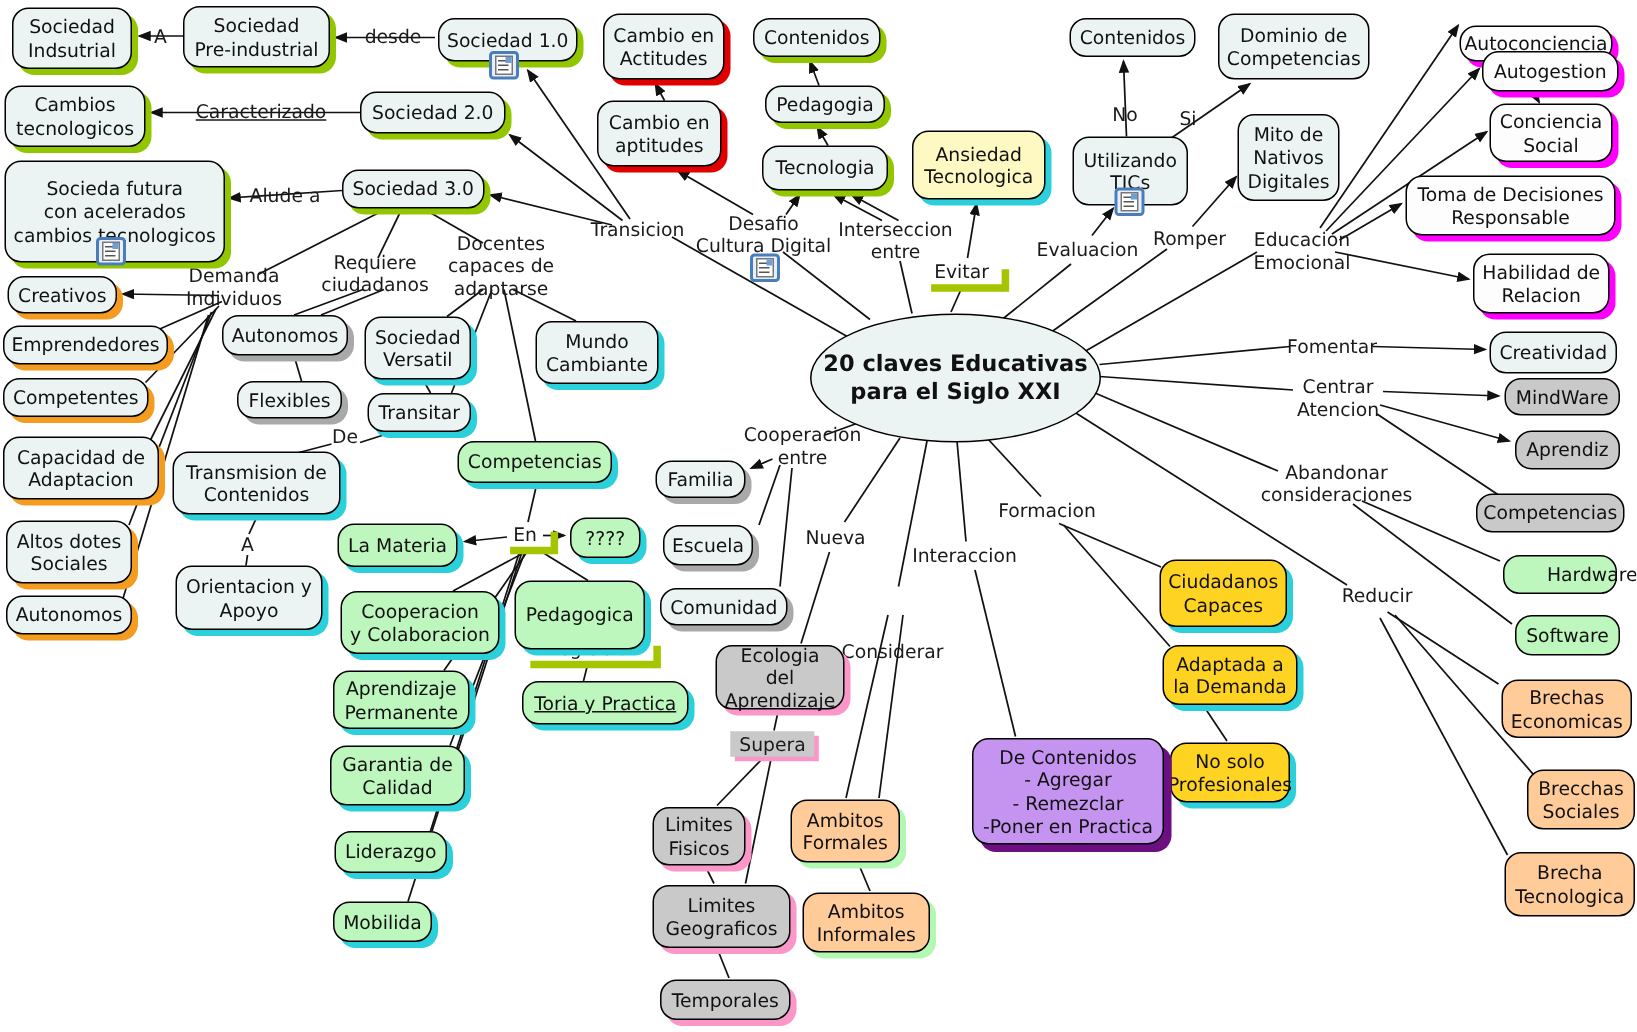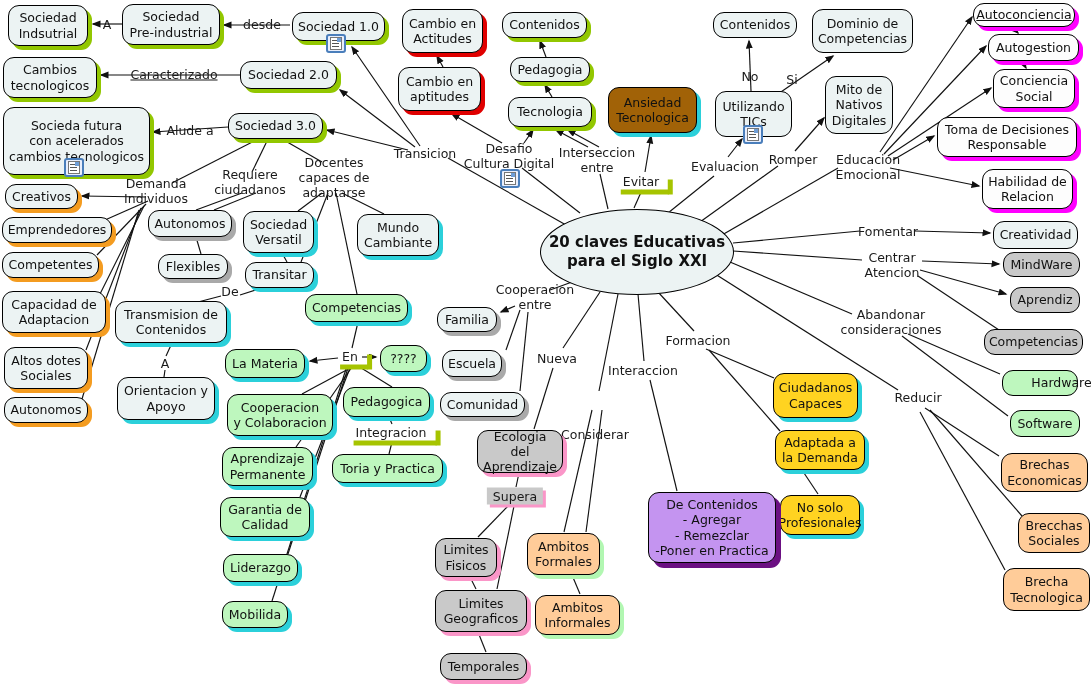--- a/index.html
+++ b/index.html
@@ -38,21 +38,21 @@
   .label.bg-gray{
     background:#c9c9c9;box-shadow:3px 3px 0 #fa96c8;padding:1px 6px;
   }
   
   .f-default{background:#ecf3f3;}
   .f-green{background:#bef7be;}
   .f-gray{background:#c9c9c9;}
   .f-yellow{background:#ffd321;}
   .f-orange{background:#ffcc99;}
   .f-purple{background:#c494f0;margin-left:28px;}
-  .f-blue{background:#a16207;}
+  .f-blue{background:#fef9c3;}
   .f-white{background:#fdfdfd;}
   
   .s-green{box-shadow:4px 4px 0 #92c700;}
   .s-orange{box-shadow:4px 4px 0 #f49c20;}
   .s-red{box-shadow:4px 4px 0 #e00000;}
   .s-magenta{box-shadow:4px 4px 0 #ff00ff;}
   .s-cyan{box-shadow:4px 4px 0 #2bd0da;}
   .s-gray{box-shadow:4px 4px 0 #a9a9a9;}
   .s-pink{box-shadow:4px 4px 0 #fa96c8;}
   .s-lgreen{box-shadow:4px 4px 0 #b2f7b2;}
@@ -220,24 +220,24 @@
 Cambiante</div>
     <div class="node f-default s-cyan" style="left: 115px; top: 301px; width: 112px; height: 42px;">Transmision de
 Contenidos</div>
     <div class="node f-default s-cyan" style="left: 117px; top: 377px; width: 98px; height: 43px;">Orientacion y
 Apoyo</div>
     <div class="node f-green s-cyan" style="left: 305px; top: 294px; width: 103px; height: 28px;">Competencias</div>
     <div class="node f-green s-cyan" style="left: 225px; top: 349px; width: 80px; height: 29px;">La Materia</div>
     <div class="node f-green s-cyan" style="left: 380px; top: 345px; width: 47px; height: 27px;">????</div>
     <div class="node f-green s-cyan" style="left: 227px; top: 394px; width: 106px; height: 42px;">Cooperacion
 y Colaboracion</div>
-    <div class="node f-green s-cyan" style="left: 343px; top: 387px; width: 87px; height: 30px;">Pedagogica</div>
+    <div class="node f-green s-cyan" style="left: 343px; top: 387px; width: 87px; height: 46px;">Pedagogica</div>
     <div class="node f-green s-cyan" style="left: 222px; top: 447px; width: 91px; height: 39px;">Aprendizaje
 Permanente</div>
-    <div class="node f-green s-cyan" style="left: 332px; top: 454px; width: 111px; height: 29px;">Toria y Practica</div>
+    <div class="node f-green s-cyan" style="left: 348px; top: 454px; width: 111px; height: 29px; text-decoration: underline;">Toria y Practica</div>
     <div class="node f-green s-cyan" style="left: 220px; top: 497px; width: 90px; height: 40px;">Garantia de
 Calidad</div>
     <div class="node f-green s-cyan" style="left: 223px; top: 554px; width: 75px; height: 28px;">Liderazgo</div>
     <div class="node f-green s-cyan" style="left: 222px; top: 601px; width: 66px; height: 27px;">Mobilida</div>
     <div class="node f-default s-red" style="left: 402px; top: 9px; width: 81px; height: 44px;">Cambio en
 Actitudes</div>
     <div class="node f-default s-red" style="left: 398px; top: 67px; width: 83px; height: 44px;">Cambio en
 aptitudes</div>
     <div class="node f-default s-green" style="left: 502px; top: 12px; width: 85px; height: 26px;">Contenidos</div>
     <div class="node f-default s-green" style="left: 510px; top: 57px; width: 80px; height: 25px;">Pedagogia</div>
@@ -245,21 +245,21 @@
     <div class="node f-blue s-cyan" style="left: 608px; top: 87px; width: 89px; height: 46px;">Ansiedad
 Tecnologica</div>
     <div class="node f-default s-none" style="left: 713px; top: 12px; width: 84px; height: 26px;">Contenidos</div>
     <div class="node f-default s-none" style="left: 812px; top: 9px; width: 101px; height: 44px;">Dominio de
 Competencias</div>
     <div class="node f-default s-none" style="left: 715px; top: 91px; width: 77px; height: 46px;">Utilizando
 TICs</div>
     <div class="node f-default s-none" style="left: 825px; top: 76px; width: 68px; height: 58px;">Mito de
 Nativos
 Digitales</div>
-    <div class="node f-white s-magenta" style="left: 973px; top: 3px; width: 102px; height: 24px; text-decoration: underline;">Autoconciencia</div>
+    <div class="node f-white s-magenta" style="left: 973px; top: 17px; width: 102px; height: 24px;">Autoconciencia</div>
     <div class="node f-white s-magenta" style="left: 988px; top: 34px; width: 91px; height: 27px;">Autogestion</div>
     <div class="node f-white s-magenta" style="left: 993px; top: 69px; width: 82px; height: 39px;">Conciencia
 Social</div>
     <div class="node f-white s-magenta" style="left: 937px; top: 117px; width: 140px; height: 40px;">Toma de Decisiones
 Responsable</div>
     <div class="node f-white s-magenta" style="left: 982px; top: 169px; width: 91px; height: 40px;">Habilidad de
 Relacion</div>
     <div class="node f-default s-none" style="left: 993px; top: 221px; width: 85px; height: 28px;">Creatividad</div>
     <div class="node f-gray s-none" style="left: 1003px; top: 252px; width: 77px; height: 25px;">MindWare</div>
     <div class="node f-gray s-none" style="left: 1010px; top: 287px; width: 70px; height: 26px;">Aprendiz</div>

